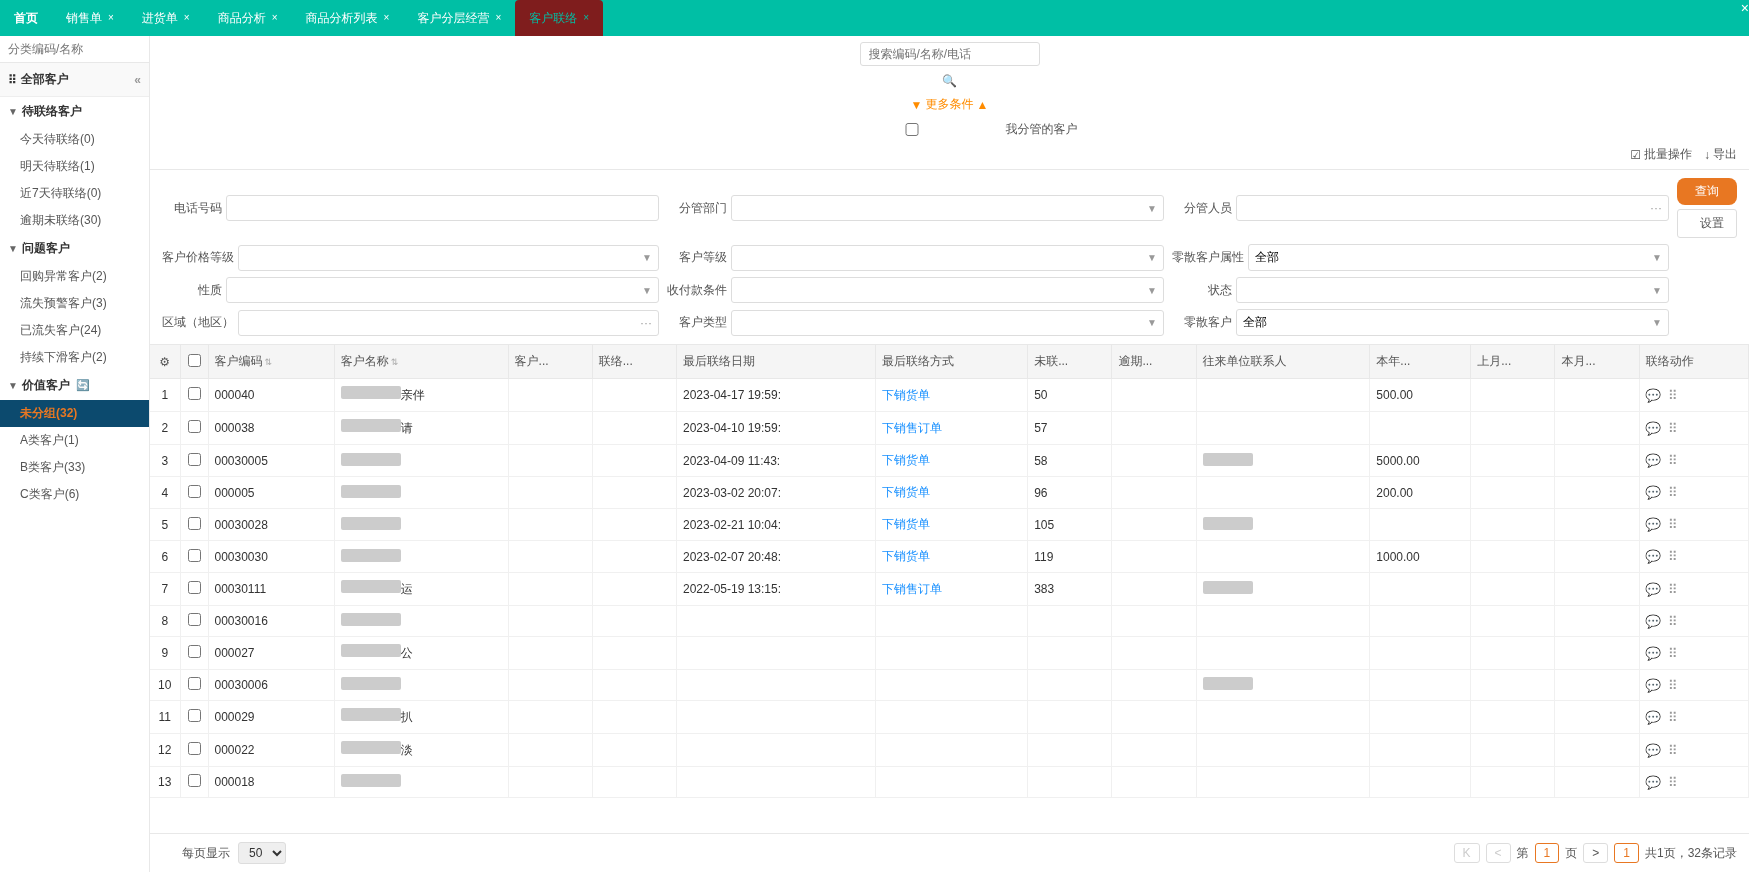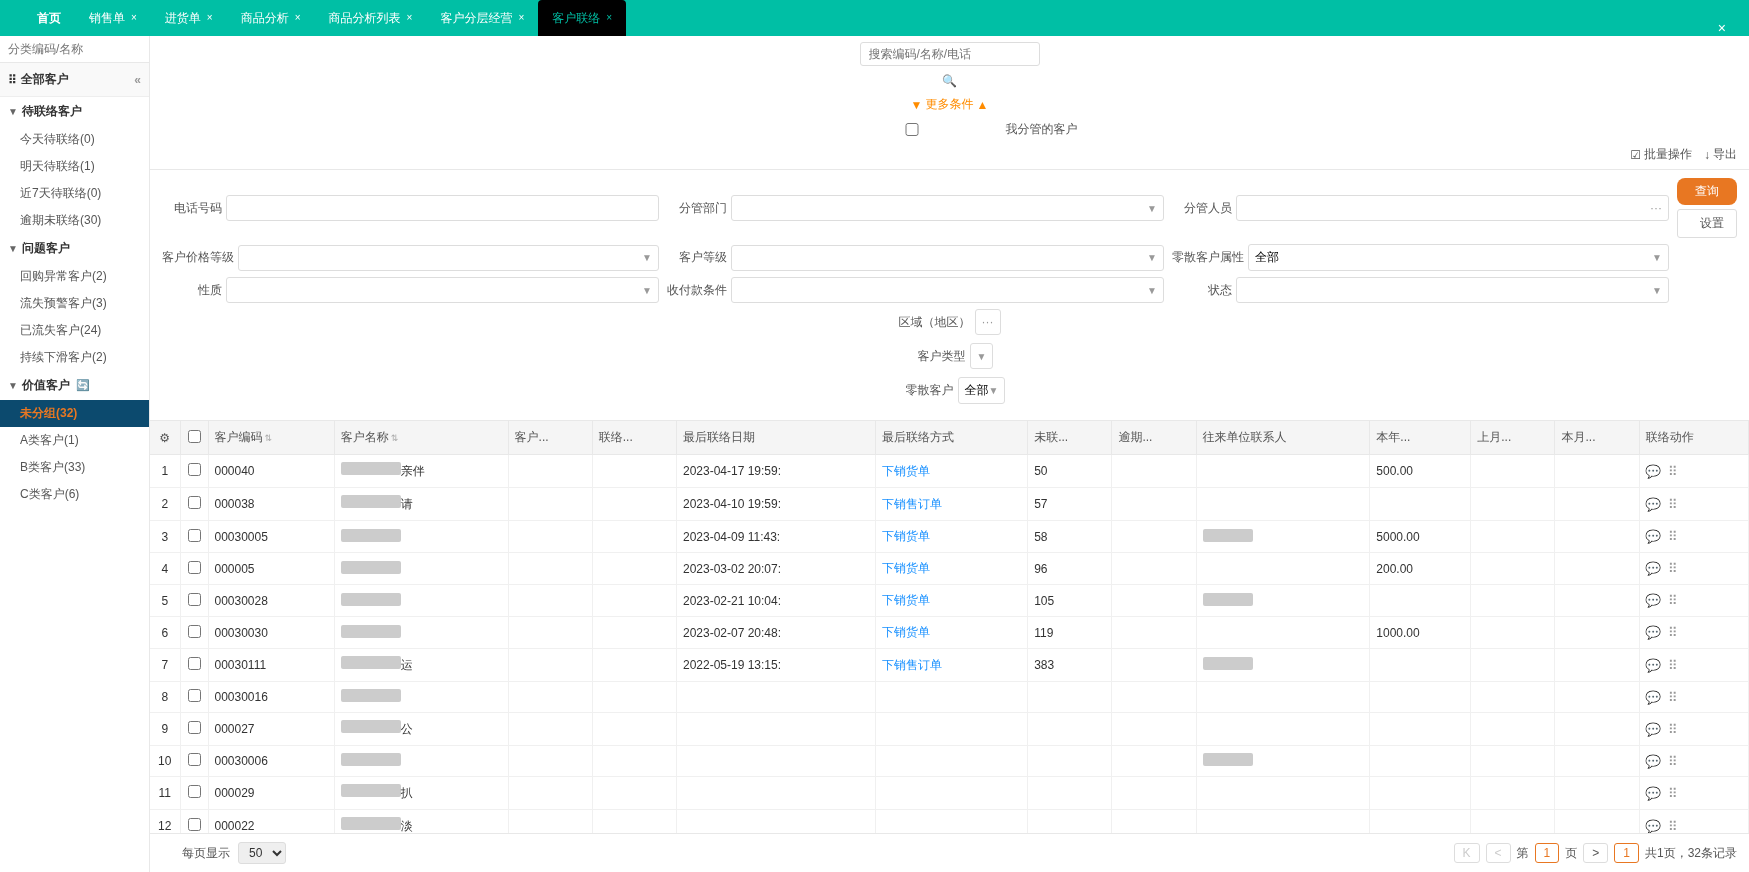--- a/index.html
+++ b/index.html
@@ -1,39 +1,39 @@
 <!DOCTYPE html>
 <html><head>
   <meta charset="utf-8">
   <style>
     * { box-sizing: border-box; margin: 0; padding: 0; font-family: 'Microsoft YaHei', Arial, sans-serif; font-size: 12px; }
     body { background: #f5f5f5; overflow: hidden; }
 
     
     .top-nav {
       display: flex;
-      align-items: flex-end;
+      align-items: flex-start;
       background: #00bfa5;
       height: 36px;
-      padding: 0 23px;
+      padding: 0 0;
     }
     .top-nav .nav-item {
       color: #fff;
       padding: 0 14px;
       height: 36px;
       line-height: 36px;
       cursor: pointer;
       white-space: nowrap;
       display: flex;
       align-items: center;
       gap: 4px;
     }
     .top-nav .nav-item.home { font-weight: bold; }
     .top-nav .nav-item.active {
-      background: #000000;
+      background: #7f1d1d;
       color: #00bfa5;
       border-radius: 4px 4px 0 0;
     }
     .top-nav .nav-item .close-x {
       font-size: 10px;
       color: inherit;
       cursor: pointer;
       margin-left: 2px;
     }
     .top-nav .nav-close-all {
@@ -170,21 +170,21 @@
       background: #fff;
       border-bottom: 1px solid #e8e8e8;
       padding: 8px 12px;
     }
     .filter-row {
       display: flex;
       align-items: center;
       gap: 8px;
       margin-bottom: 6px;
     }
-    .filter-row:last-child { margin-bottom: 0; flex-direction: column; }
+    .filter-row:last-child { margin-bottom: 0; }
     .filter-item {
       display: flex;
       align-items: center;
       gap: 4px;
       flex: 1;
     }
     .filter-label {
       color: #555;
       white-space: nowrap;
       min-width: 60px;

